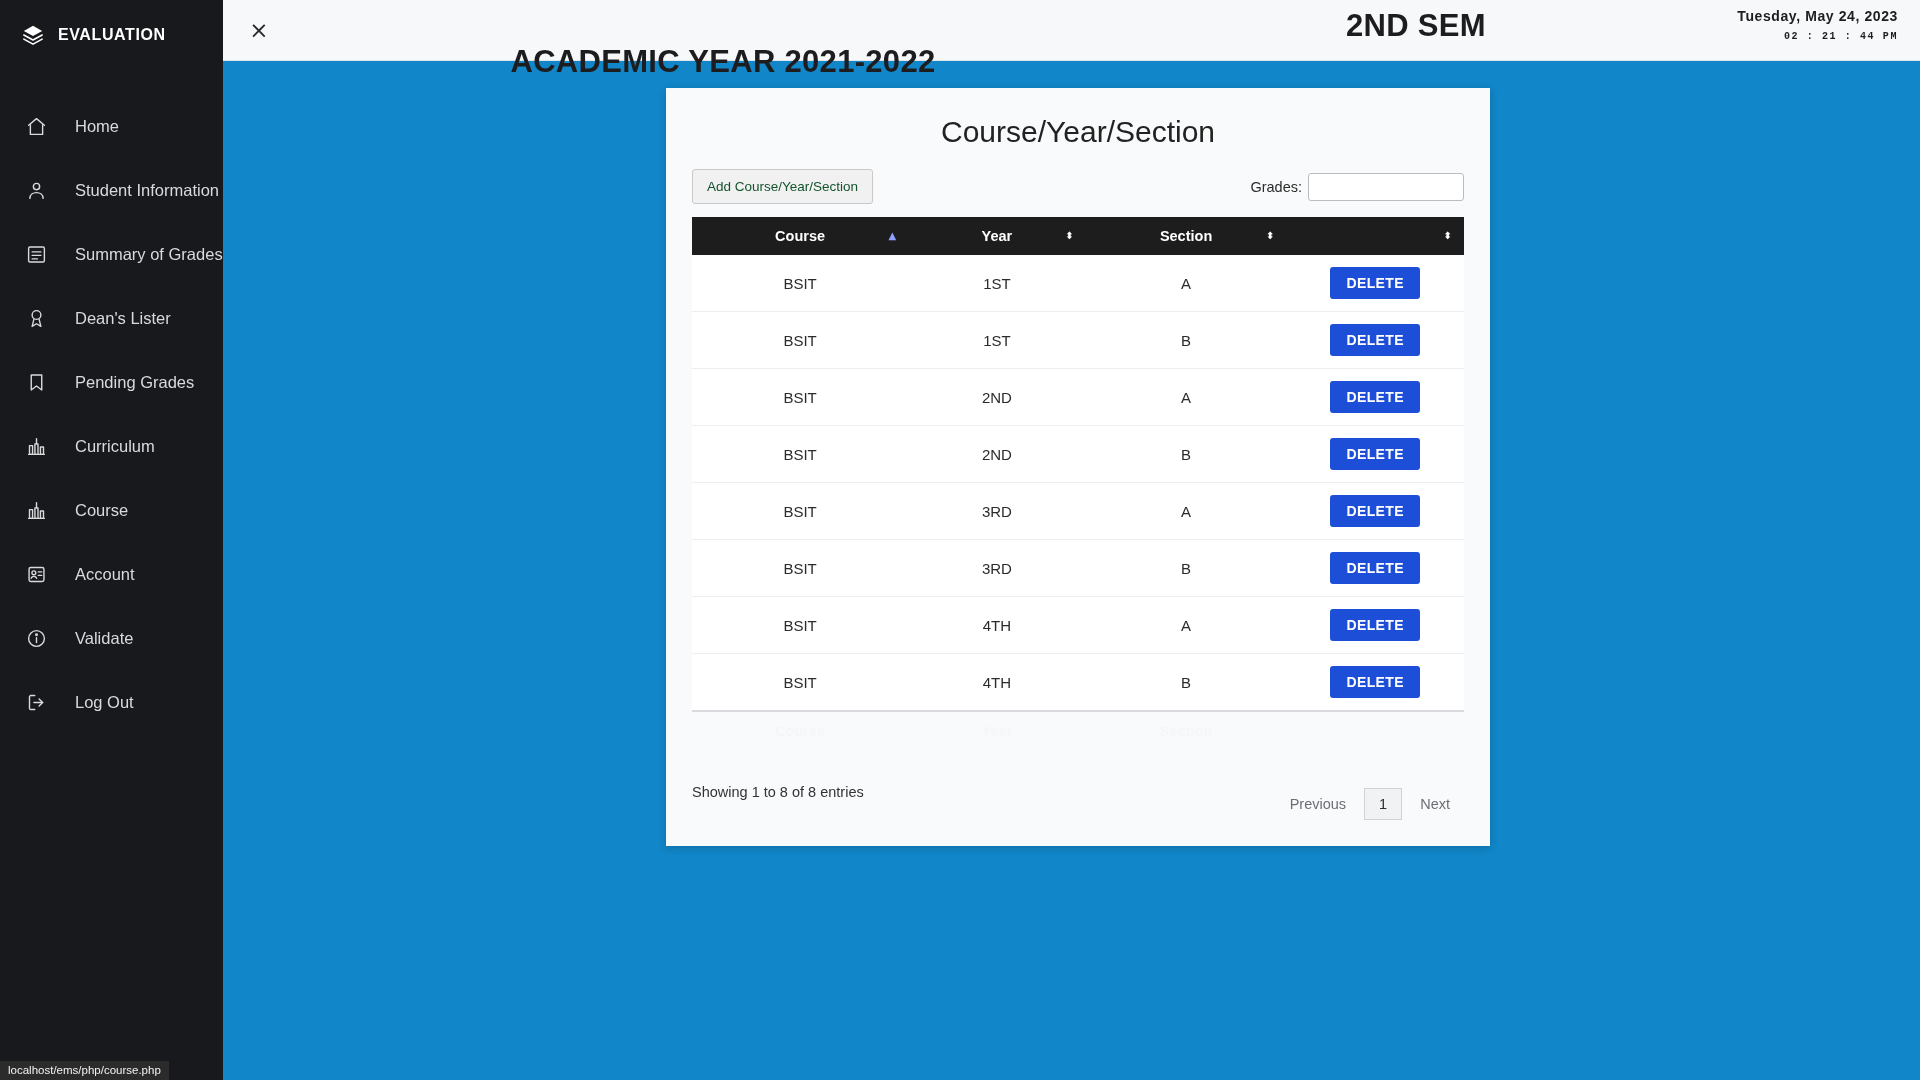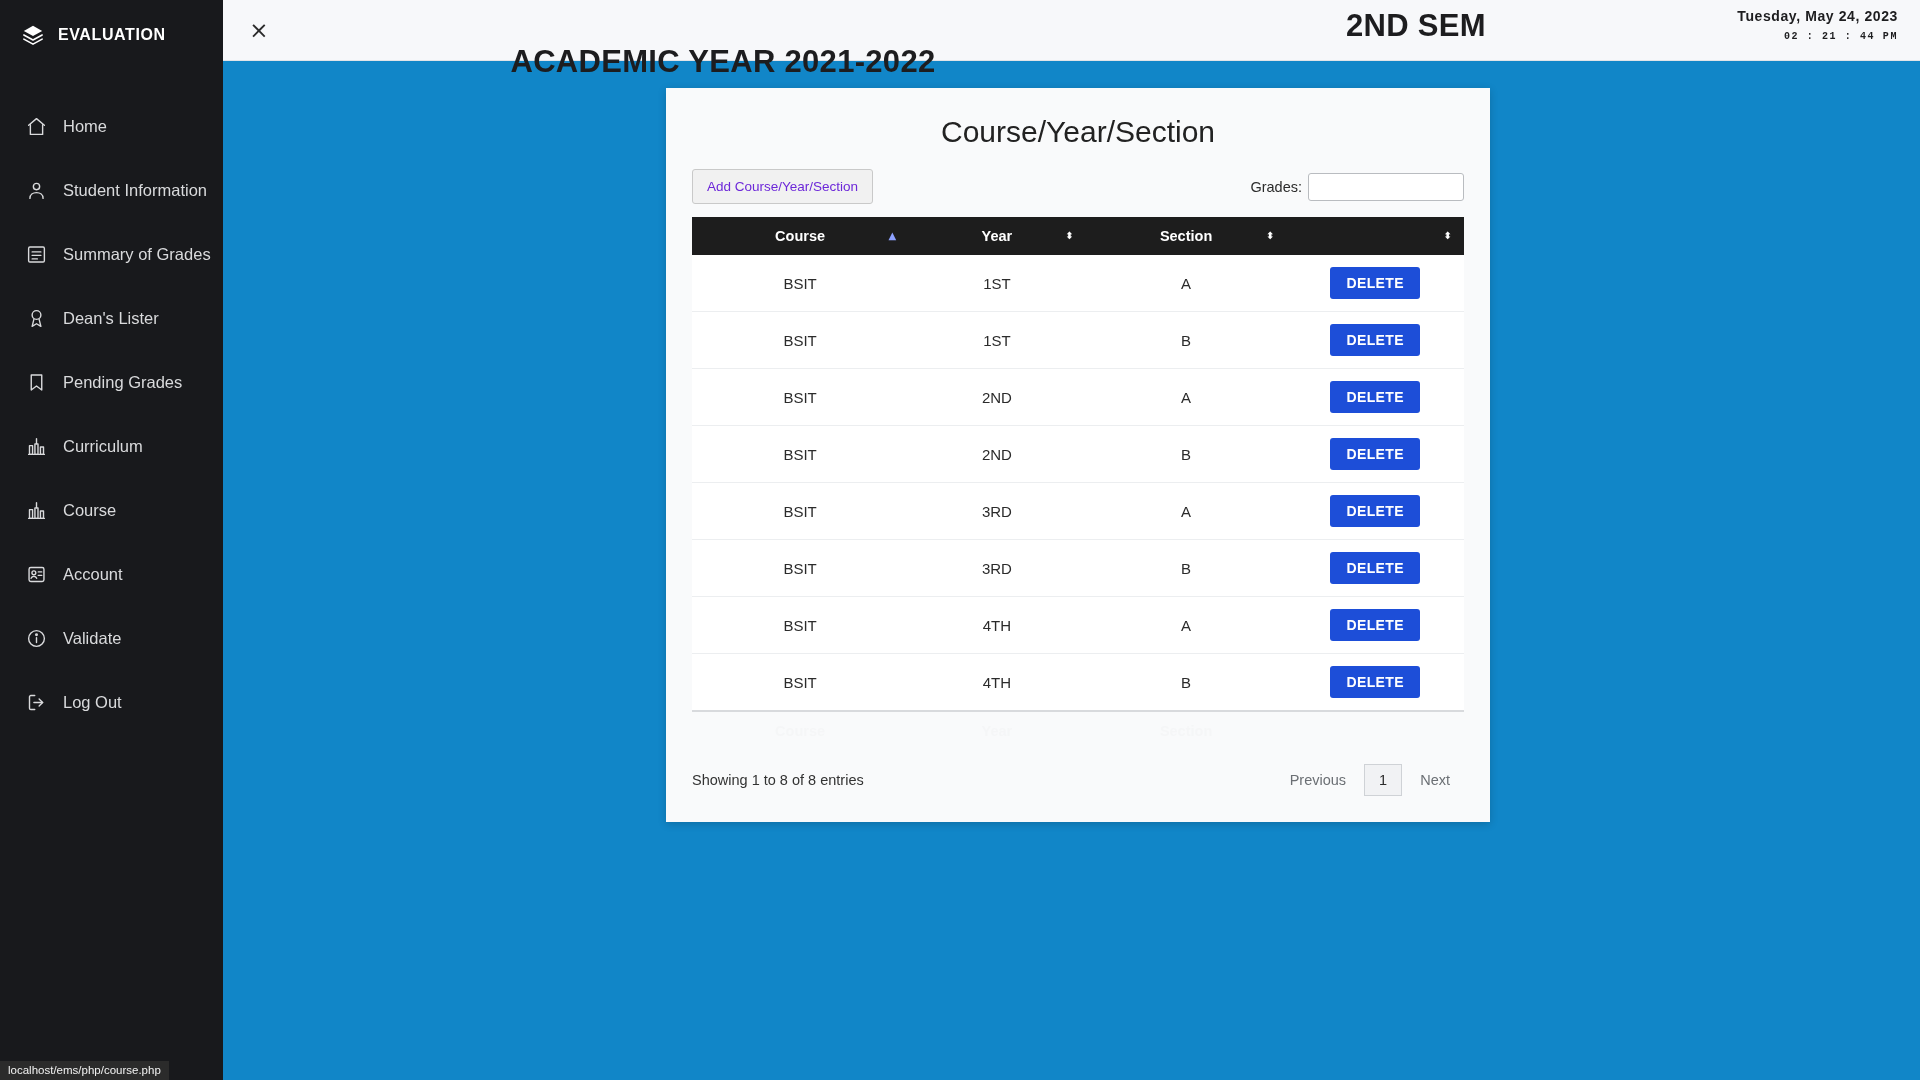--- a/index.html
+++ b/index.html
@@ -38,21 +38,21 @@
     color: #ffffff;
   }
   .nav {
     margin-top: 24px;
   }
   .nav-item {
     display: flex;
     align-items: center;
     height: 64px;
     padding-left: 25px;
-    gap: 16px;
+    gap: 28px;
     color: #d9dadc;
     font-size: 16.5px;
     cursor: pointer;
   }
   .nav-icon {
     width: 22px;
     height: 22px;
     display: inline-flex;
     align-items: center;
     justify-content: center;
@@ -140,21 +140,21 @@
     justify-content: space-between;
     align-items: center;
     margin-bottom: 13px;
   }
   .add-btn {
     background: #f1f1f1;
     border: 1px solid #c9c9c9;
     border-radius: 3px;
     padding: 9px 14px;
     font-size: 13.5px;
-    color: #6d28d9;
+    color: #14532d;
     cursor: pointer;
     font-family: "Liberation Sans", sans-serif;
   }
   .search-wrap {
     display: flex;
     align-items: center;
     gap: 6px;
     font-size: 14.5px;
     color: #2b2b2b;
   }
@@ -237,20 +237,21 @@
     margin-top: 14px;
   }
   .entries-info {
     font-size: 14.5px;
     color: #333;
   }
   .pager {
     display: flex;
     align-items: center;
     gap: 0px;
+    margin-top: 24px;
   }
   .pager .pg {
     font-size: 14.5px;
     color: #6b6f74;
     padding: 8px 14px;
     cursor: pointer;
   }
   .pager .pg.num {
     color: #2b2b2b;
     border: 1px solid #cfd2d6;

